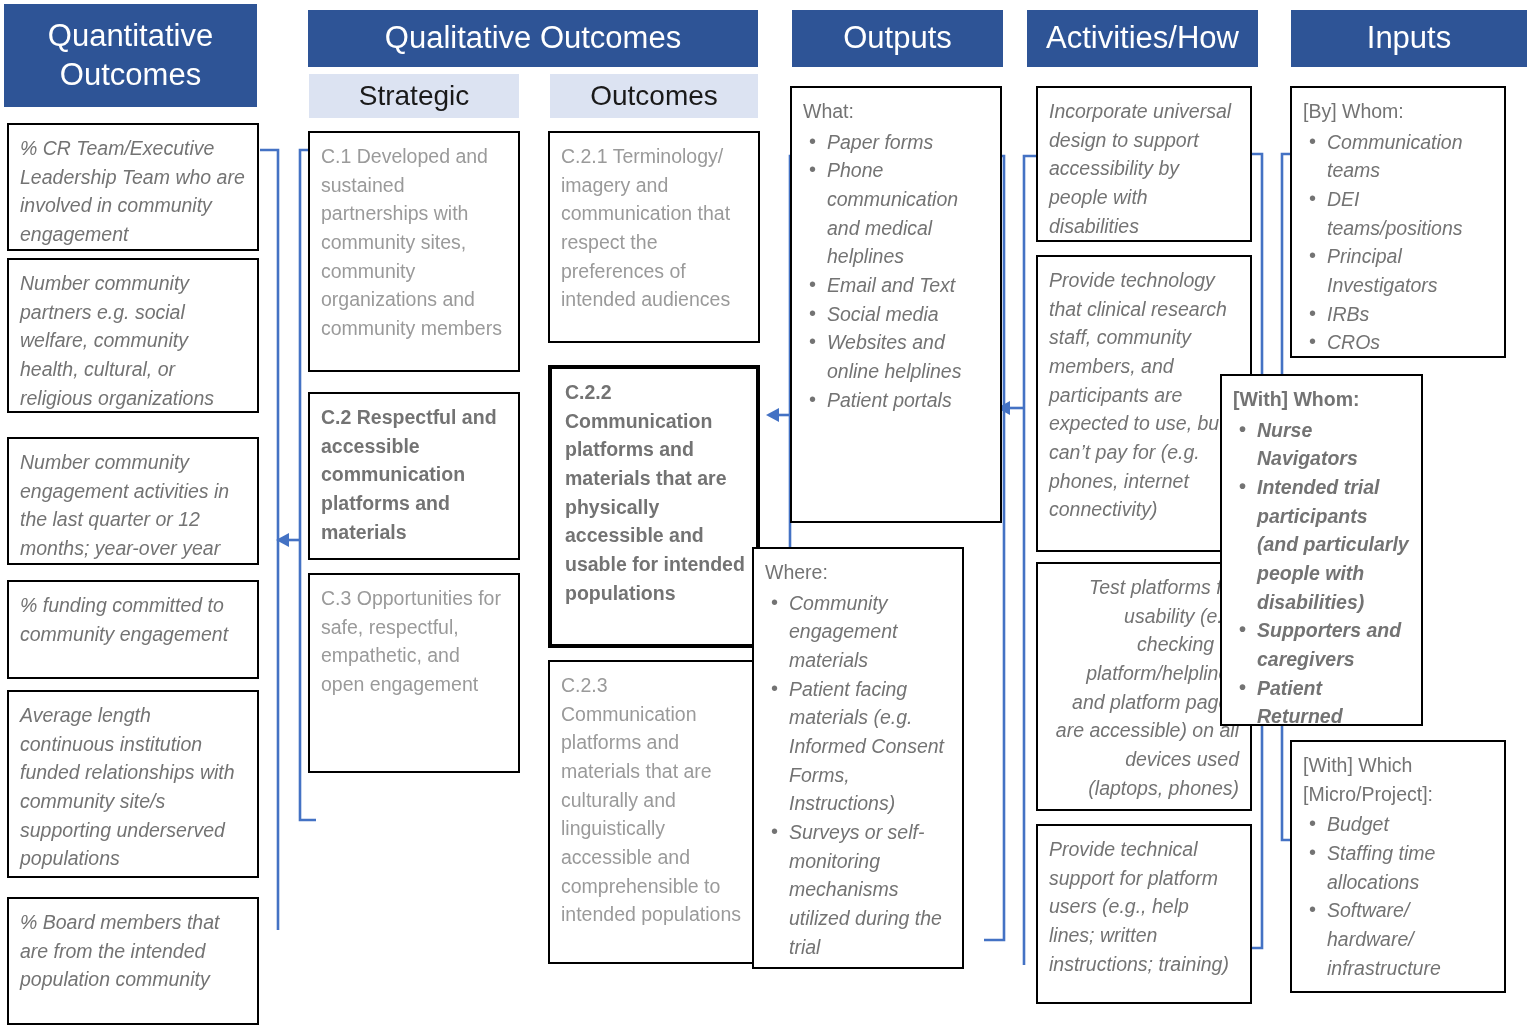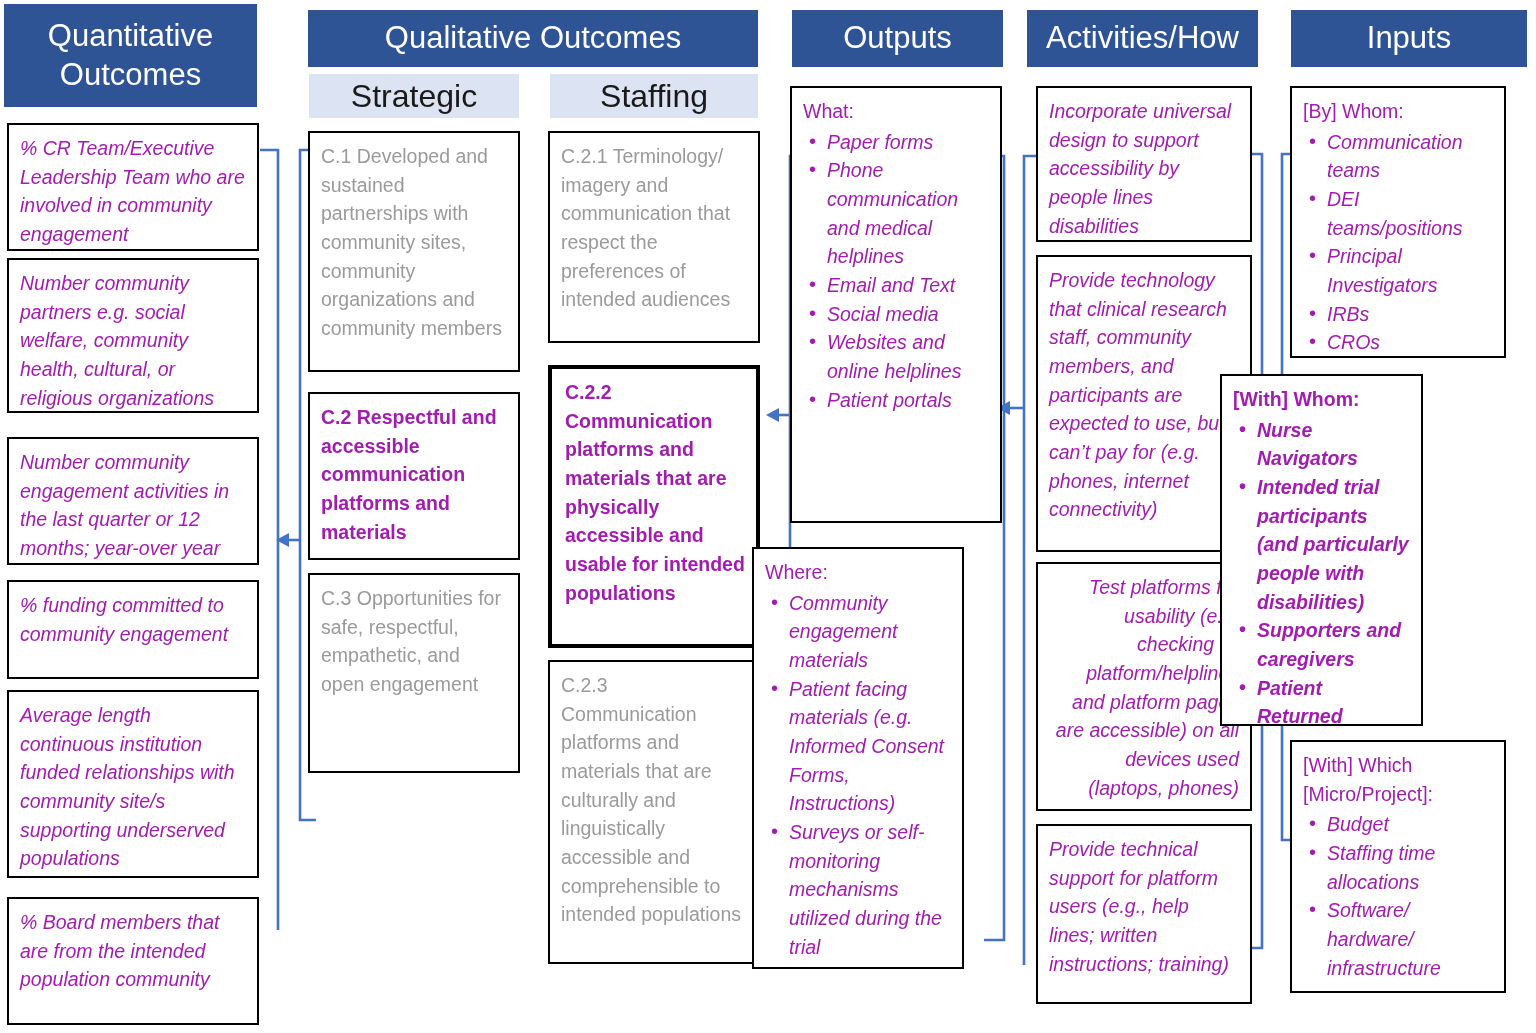--- a/index.html
+++ b/index.html
@@ -21,35 +21,35 @@
     font-size:31px;
     line-height:1.24;
     font-weight:400;
   }
   .subhdr{
     position:absolute;
     background:#DCE3F2;
     color:#1a1a1a;
     display:flex;align-items:center;justify-content:center;
     text-align:center;
-    font-size:32px;
+    font-size:28px;
     font-weight:400;
   }
 
   
   .box{
     position:absolute;
     background:#ffffff;
     border:2.2px solid #000000;
     box-sizing:border-box;
     padding:9px 11px 6px 11px;
     font-size:19.5px;
     line-height:1.47;
     font-style:italic;
-    color:#a21caf;
+    color:#737373;
     overflow:hidden;
   }
   .box.plain{font-style:normal;}
   .box.grey{color:#9a9a9a;font-style:normal;}
   .box.bold{font-weight:bold;font-style:normal;}
   .box.heavy{border-width:4px;padding-left:13px;}
 
   .box .lead{font-style:normal;display:block;margin-bottom:2px;}
   .box ul{
     margin:0;padding:0 0 0 22px;list-style:none;
@@ -80,21 +80,21 @@
   <div class="hdr" style="left:308px;top:10px;width:450px;height:57px;">Qualitative Outcomes</div>
 
   <div class="hdr" style="left:792px;top:10px;width:211px;height:57px;">Outputs</div>
 
   <div class="hdr" style="left:1027px;top:10px;width:231px;height:57px;">Activities/How</div>
 
   <div class="hdr" style="left:1291px;top:10px;width:236px;height:57px;">Inputs</div>
 
   <div class="subhdr" style="left:309px;top:74px;width:210px;height:44px;">Strategic</div>
 
-  <div class="subhdr" style="left:550px;top:74px;width:208px;height:44px;">Staffing</div>
+  <div class="subhdr" style="left:550px;top:74px;width:208px;height:44px;">Outcomes</div>
 
   <div class="conn" style="left:258px;top:140px;width:60px;height:800px;">
     <svg width="60" height="800" viewBox="0 0 60 800">
       <path d="M2,10 L20,10 L20,790" fill="none" stroke="#4472C4" stroke-width="2.6"></path>
       <path d="M58,10 L42,10 L42,680 L58,680" fill="none" stroke="#4472C4" stroke-width="2.6"></path>
       <path d="M42,400 L27,400" fill="none" stroke="#4472C4" stroke-width="2.6"></path>
       <path d="M18,400 L31,393 L31,407 Z" fill="#4472C4"></path>
     </svg>
   </div>
 
@@ -154,21 +154,21 @@
   <div class="box plain" style="left:752px;top:539px;width:212px;height:422px;margin-top:8px;">
     <span class="lead">Where:</span>
     <ul>
       <li>Community engagement materials</li>
       <li>Patient facing materials (e.g. Informed Consent Forms, Instructions)</li>
       <li>Surveys or self-monitoring mechanisms utilized during the trial</li>
       <li>Returned results</li>
     </ul>
   </div>
 
-  <div class="box" style="left:1036px;top:86px;width:216px;height:156px;">Incorporate universal design to support accessibility by people lines disabilities</div>
+  <div class="box" style="left:1036px;top:86px;width:216px;height:156px;">Incorporate universal design to support accessibility by people with disabilities</div>
   <div class="box" style="left:1036px;top:255px;width:216px;height:297px;">Provide technology that clinical research staff, community members, and participants are expected to use, but can’t pay for (e.g. phones, internet connectivity)</div>
   <div class="box" style="left:1036px;top:562px;width:216px;height:249px;text-align:right;">Test platforms for usability (e.g. checking all platform/helplines and platform pages are accessible) on all devices used (laptops, phones)</div>
   <div class="box" style="left:1036px;top:824px;width:216px;height:180px;">Provide technical support for platform users (e.g., help lines; written instructions; training)</div>
 
   <div class="box plain" style="left:1290px;top:86px;width:216px;height:272px;">
     <span class="lead">[By] Whom:</span>
     <ul>
       <li>Communication teams</li>
       <li>DEI teams/positions</li>
       <li>Principal Investigators</li>

